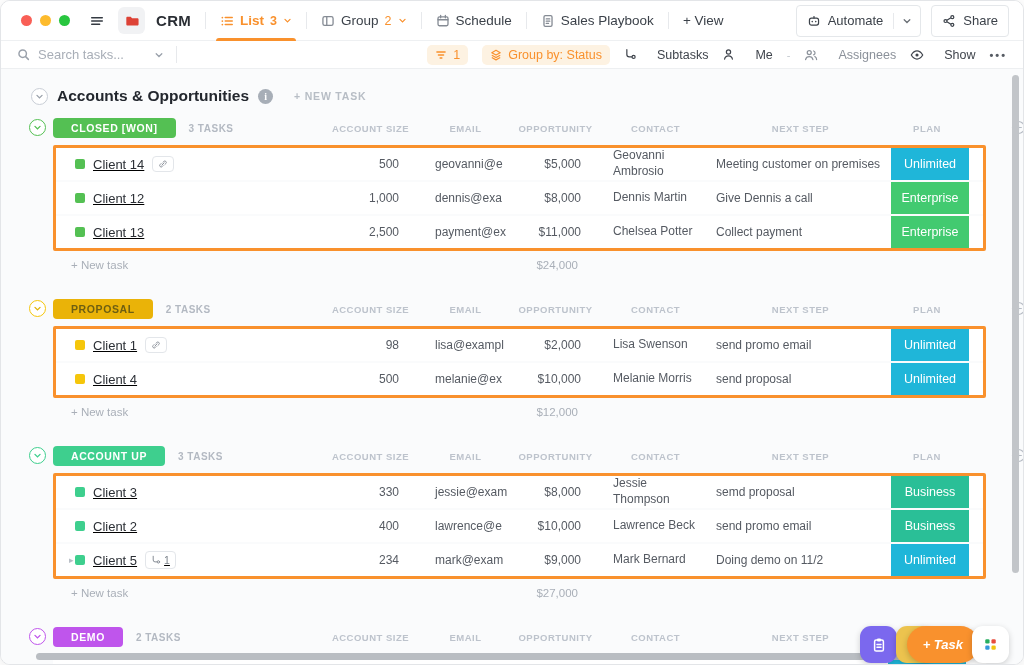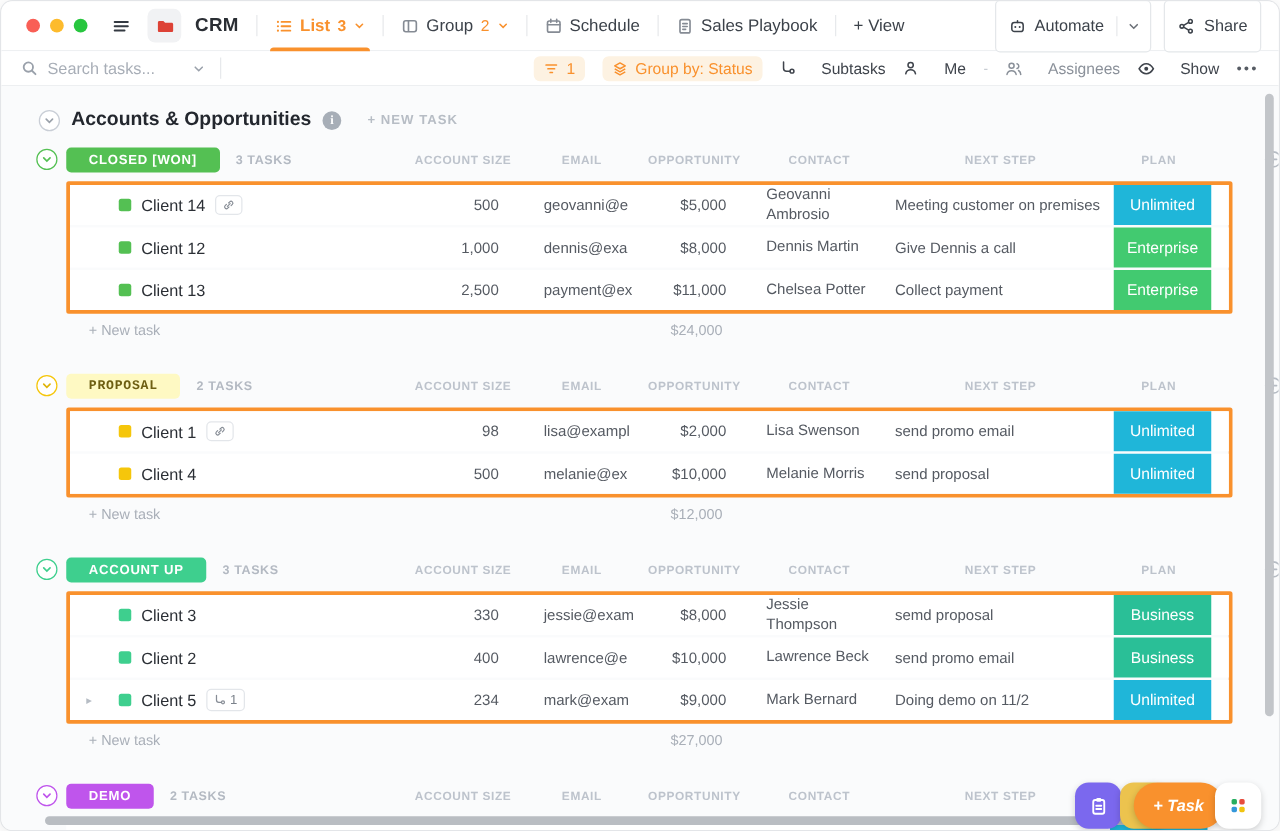--- a/index.html
+++ b/index.html
@@ -21,21 +21,21 @@
   .space-tile { width:27px; height:27px; background:#f1f2f4; border-radius:6px; display:flex; align-items:center; justify-content:center; }
   .app-title { font-size:15px; font-weight:700; color:#2a2e34; margin:0 14px 0 11px; letter-spacing:.3px; }
   .vdiv { width:1px; height:17px; background:#e7e9ec; }
   .tab { position:relative; height:40px; display:flex; align-items:center; gap:6px; padding:0 14px; font-size:13.5px; color:#3c424a; cursor:pointer; }
   .tab .cnt { color:#f9912d; font-size:12.5px; }
   .tab .car { color:#f9912d; }
   .tab.active { color:#f9912d; font-weight:600; }
   .tab.active::after { content:""; position:absolute; left:10px; right:10px; bottom:0; height:3px; border-radius:3px 3px 0 0; background:#f9912d; }
   .tab .tic { color:#858b94; } .tab.active .tic { color:#f9912d; }
   .top-right { margin-left:auto; display:flex; align-items:center; gap:10px; }
-  .pill { display:flex; align-items:center; height:42px; border:1px solid #e4e7ea; border-radius:4px; color:#3c424a; font-size:13px; background:#fff; cursor:pointer; }
+  .pill { display:flex; align-items:center; height:32px; border:1px solid #e4e7ea; border-radius:4px; color:#3c424a; font-size:13px; background:#fff; cursor:pointer; }
   .pill .seg { display:flex; align-items:center; gap:7px; padding:0 10px; }
   .pill .segdiv { width:1px; height:16px; background:#e7e9ec; }
   .pill .carseg { padding:0 8px; color:#6b7077; }
 
   
   .toolbar2 { height:28px; display:flex; align-items:center; padding:0 16px; border-bottom:1px solid #edeff1; background:#fff; font-size:12.5px; }
   .search { display:flex; align-items:center; gap:8px; color:#9aa1ab; }
   .search input { border:none; outline:none; width:108px; font-size:13px; font-family:"Liberation Sans",sans-serif; color:#3c424a; background:transparent; }
   .search input::placeholder { color:#a8aeb7; }
   .tb-right { margin-left:auto; display:flex; align-items:center; gap:14px; }
@@ -59,30 +59,30 @@
   .group { position:relative; margin-bottom:27px; }
   .g-chev { position:absolute; left:-24px; top:2px; background:#fff; }
   .g-chev.won { border-color:#54c053; color:#54c053; }
   .g-chev.prop { border-color:#f5c60b; color:#e0b40a; }
   .g-chev.fup { border-color:#3ecf8e; color:#3ecf8e; }
   .g-chev.demo { border-color:#bf55ec; color:#bf55ec; }
   .ghead { height:22px; margin-bottom:6px; }
   .ghead-left { display:flex; align-items:center; gap:13px; }
   .badge { display:inline-flex; align-items:center; padding:4px 18px; border-radius:4px; font-size:10.5px; font-weight:700; letter-spacing:.6px; color:#fff; cursor:pointer; }
   .badge.won { background:#54c053; }
-  .badge.prop { background:#fef9c3; color:#6e5f12;font-family:Liberation Mono, monospace; }
+  .badge.prop { background:#eab308; color:#6e5f12; }
   .badge.fup { background:#3ecf8e; }
   .badge.demo { background:#bf55ec; }
   .tcount { font-size:10px; font-weight:700; color:#b3b9c2; letter-spacing:.5px; }
   .col-head { font-size:9.5px; font-weight:700; color:#bdc3cc; letter-spacing:.5px; text-align:center; cursor:pointer; }
   .add-col { position:absolute; right:-40px; top:3px; color:#b6bcc4; cursor:pointer; }
 
   .rows-box { border:3px solid #f9912d; border-radius:2px; display:flex; flex-direction:column; gap:2px; }
   .trow { background:#fff; min-height:32px; cursor:pointer; }
-  .c-name { position:relative; display:flex; align-items:center; gap:8px; padding-left:39px; align-self:stretch; }
+  .c-name { position:relative; display:flex; align-items:center; gap:8px; padding-left:19px; align-self:stretch;text-decoration:underline; }
   .exp-car { position:absolute; left:13px; color:#b6bcc4; font-size:9px; }
   .sq { width:10px; height:10px; border-radius:2px; flex-shrink:0; }
   .sq.won { background:#54c053; } .sq.prop { background:#f5c60b; } .sq.fup { background:#3ecf8e; }
   .t-name { font-size:13px; color:#2b2f35; font-weight:500; }
   .chipbox { display:flex; align-items:center; gap:3px; border:1px solid #e3e6ea; border-radius:4px; padding:2px 5px; color:#7b828b; font-size:10.5px; background:#fff; cursor:pointer; }
   .c-acct { text-align:right; padding-right:22px; font-size:12px; color:#555a62; }
   .c-email { padding-left:14px; font-size:12px; color:#555a62; white-space:nowrap; overflow:hidden; }
   .c-opp { text-align:right; padding-right:20px; font-size:12px; color:#555a62; }
   .c-contact { padding-left:12px; padding-right:10px; font-size:12px; color:#555a62; line-height:1.3; }
   .c-next { font-size:12px; color:#555a62; white-space:nowrap; overflow:hidden; }

